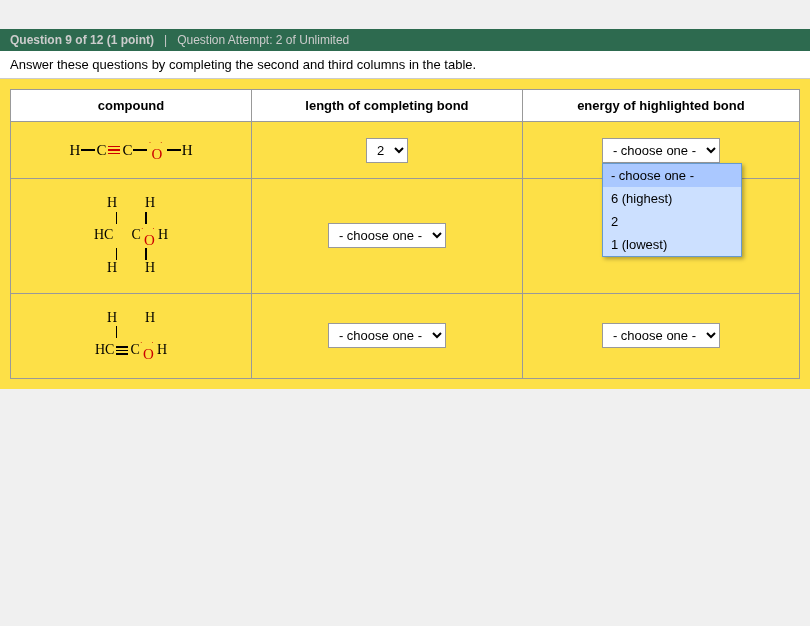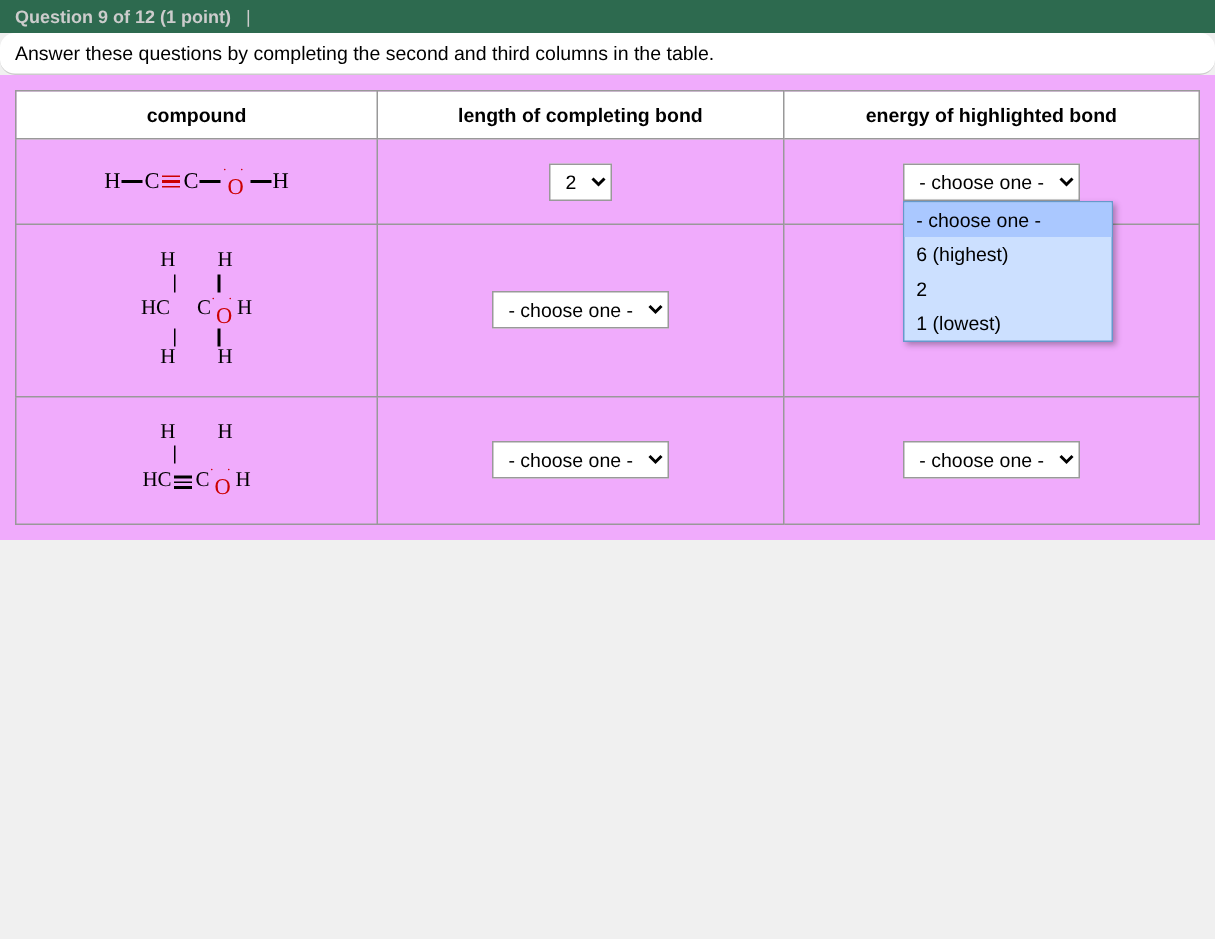--- a/index.html
+++ b/index.html
@@ -11,20 +11,21 @@
     }
 
     .top-bar {
       background: #2d6a4f;
       color: white;
       font-size: 12px;
       padding: 4px 10px;
       display: flex;
       align-items: flex-end;
       gap: 6px;
+      margin-top: 29px;
     }
 
     .top-bar span {
       color: #ccc;
     }
 
     .question-label {
       font-weight: bold;
       color: white;
     }
@@ -32,25 +33,24 @@
     .separator {
       color: #aaa;
       margin: 0 4px;
     }
 
     .instruction {
       background: white;
       padding: 6px 10px;
       font-size: 13px;
       border-bottom: 1px solid #ccc;
-      border-radius: 10px;
     }
 
     .table-wrapper {
-      background: #f0abfc;
+      background: #fde047;
       padding: 10px 10px 10px 10px;
     }
 
     table {
       width: 100%;
       border-collapse: collapse;
       border: 1px solid #999;
     }
 
     th {
@@ -204,20 +204,21 @@
       height: 1.5px;
       background: #000;
     }
   </style>
 </head>
 <body>
 
 <div class="top-bar">
   <span class="question-label">Question 9 of 12 (1 point)</span>
   <span class="separator">|</span>
+  <span>Question Attempt: 2 of Unlimited</span>
 </div>
 
 <div class="instruction">
   <span>Answer these questions by completing the second and third columns in the table.</span>
 </div>
 
 <div class="table-wrapper">
   <table>
     <thead>
       <tr class="top-header-row">

